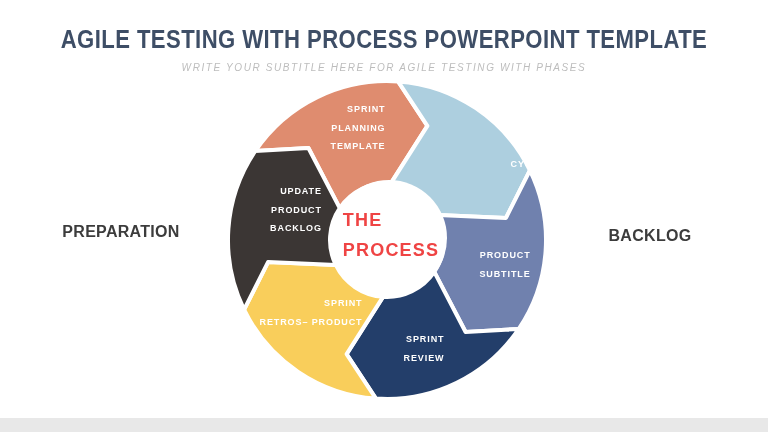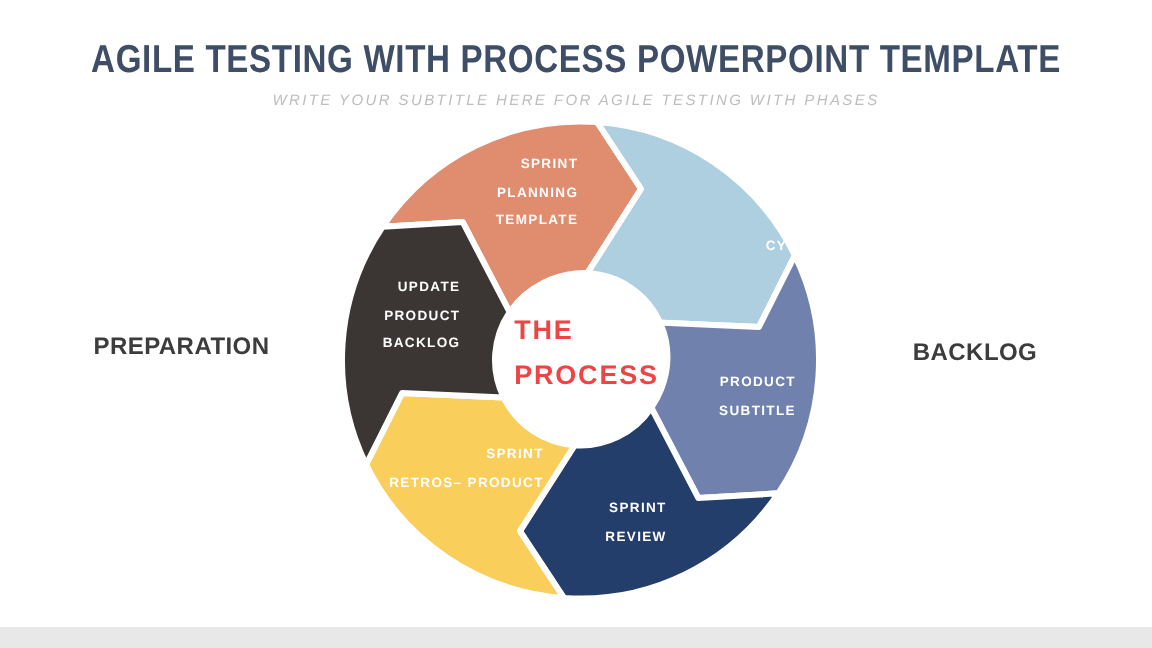--- a/index.html
+++ b/index.html
@@ -104,21 +104,21 @@
         <div>SUBTITLE</div>
       </div>
       <div class="seg-label" style="left: 424px; top: 348px;">
         <div>SPRINT</div>
         <div>REVIEW</div>
       </div>
       <div class="seg-label" style="left: 311px; top: 312px;">
         <div>SPRINT</div>
         <div>RETROS– PRODUCT</div>
       </div>
-      <div class="seg-label" style="left: 281px; top: 210px;">
+      <div class="seg-label" style="left: 296px; top: 210px;">
         <div>UPDATE</div>
         <div>PRODUCT</div>
         <div>BACKLOG</div>
       </div>
     </div>
 
   <div class="center-text">
     <div>THE</div>
     <div>PROCESS</div>
   </div>

